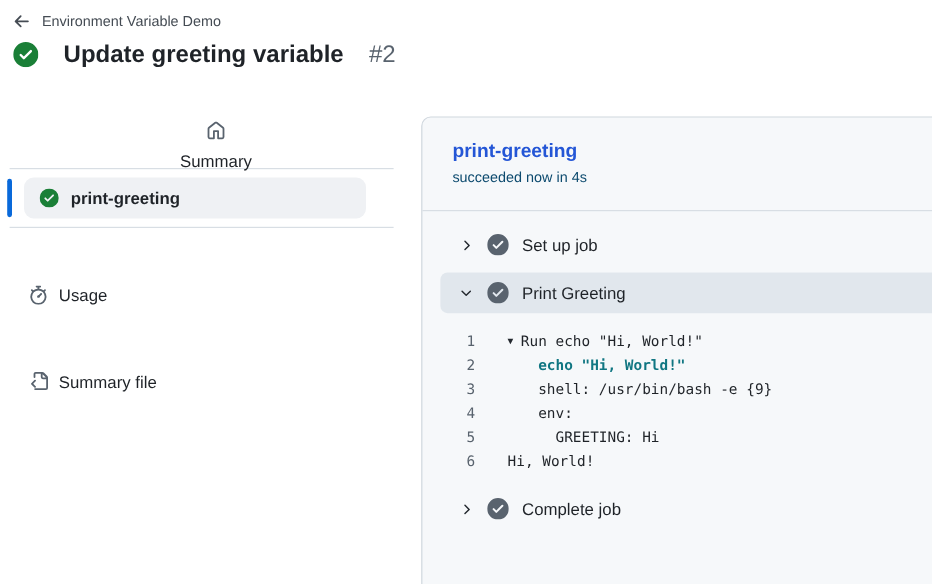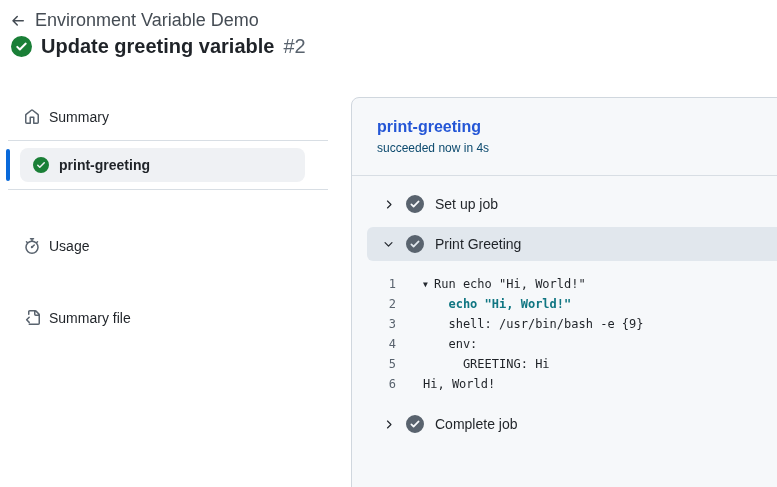--- a/index.html
+++ b/index.html
@@ -10,26 +10,26 @@
     background: #ffffff;
     font-family: "Liberation Sans", "DejaVu Sans", sans-serif;
     color: #1f2328;
   }
   svg { display: block; }
 
   
   .breadcrumb {
     position: absolute; left: 10px; top: 10px;
     display: flex; align-items: center; gap: 9px;
-    color: #454c54; font-size: 18px;
+    color: #454c54; font-size: 12px;
     cursor: pointer;
   }
   .run-title {
     position: absolute; left: 11px; top: 35px;
-    display: flex; align-items: center; gap: 9px;
+    display: flex; gap: 21px;
   }
   .run-title .title-text { font-size: 20px; font-weight: 700; color: #1f2328; }
   .run-title .run-number { font-size: 20px; font-weight: 400; color: #59636e; }
 
   
   .sidebar { position: absolute; left: 0; top: 96px; width: 336px; }
   .side-row {
     display: flex; align-items: center; gap: 9px;
     height: 32px; padding-left: 24px;
     font-size: 14px; color: #1f2328; cursor: pointer; margin-top: 40px;
@@ -112,21 +112,21 @@
   <span style="color:#1a7f37;">
     <svg width="21" height="21" viewBox="0 0 16 16" fill="currentColor">
         <path d="M8 16A8 8 0 1 1 8 0a8 8 0 0 1 0 16Zm3.78-9.72a.75.75 0 0 0-1.06-1.06L6.75 9.19 5.28 7.72a.75.75 0 0 0-1.06 1.06l2 2a.75.75 0 0 0 1.06 0l4.5-4.5Z"></path>
       </svg>
   </span>
   <span class="title-text">Update greeting variable</span>
   <span class="run-number">#2</span>
 </div>
 
 <nav class="sidebar">
-  <div class="side-row" style="margin-top:5px;">
+  <div class="side-row" style="margin-top:5px;flex-direction:column;">
     <span class="oct">
       <svg width="16" height="16" viewBox="0 0 16 16" fill="currentColor">
           <path d="M6.906.664a1.749 1.749 0 0 1 2.187 0l5.25 4.2c.415.332.657.835.657 1.367v7.019A1.75 1.75 0 0 1 13.25 15h-3.5a.75.75 0 0 1-.75-.75V9H7v5.25a.75.75 0 0 1-.75.75h-3.5A1.75 1.75 0 0 1 1 13.25V6.23c0-.531.242-1.034.657-1.366l5.25-4.2Zm1.25 1.171a.25.25 0 0 0-.312 0l-5.25 4.2a.25.25 0 0 0-.094.196v7.019c0 .138.112.25.25.25H5.5V8.25a.75.75 0 0 1 .75-.75h3.5a.75.75 0 0 1 .75.75v5.25h2.75a.25.25 0 0 0 .25-.25V6.23a.25.25 0 0 0-.094-.195l-5.25-4.2Z"></path>
         </svg>
     </span>
     <span>Summary</span>
   </div>
 
   <hr class="divider">
 

